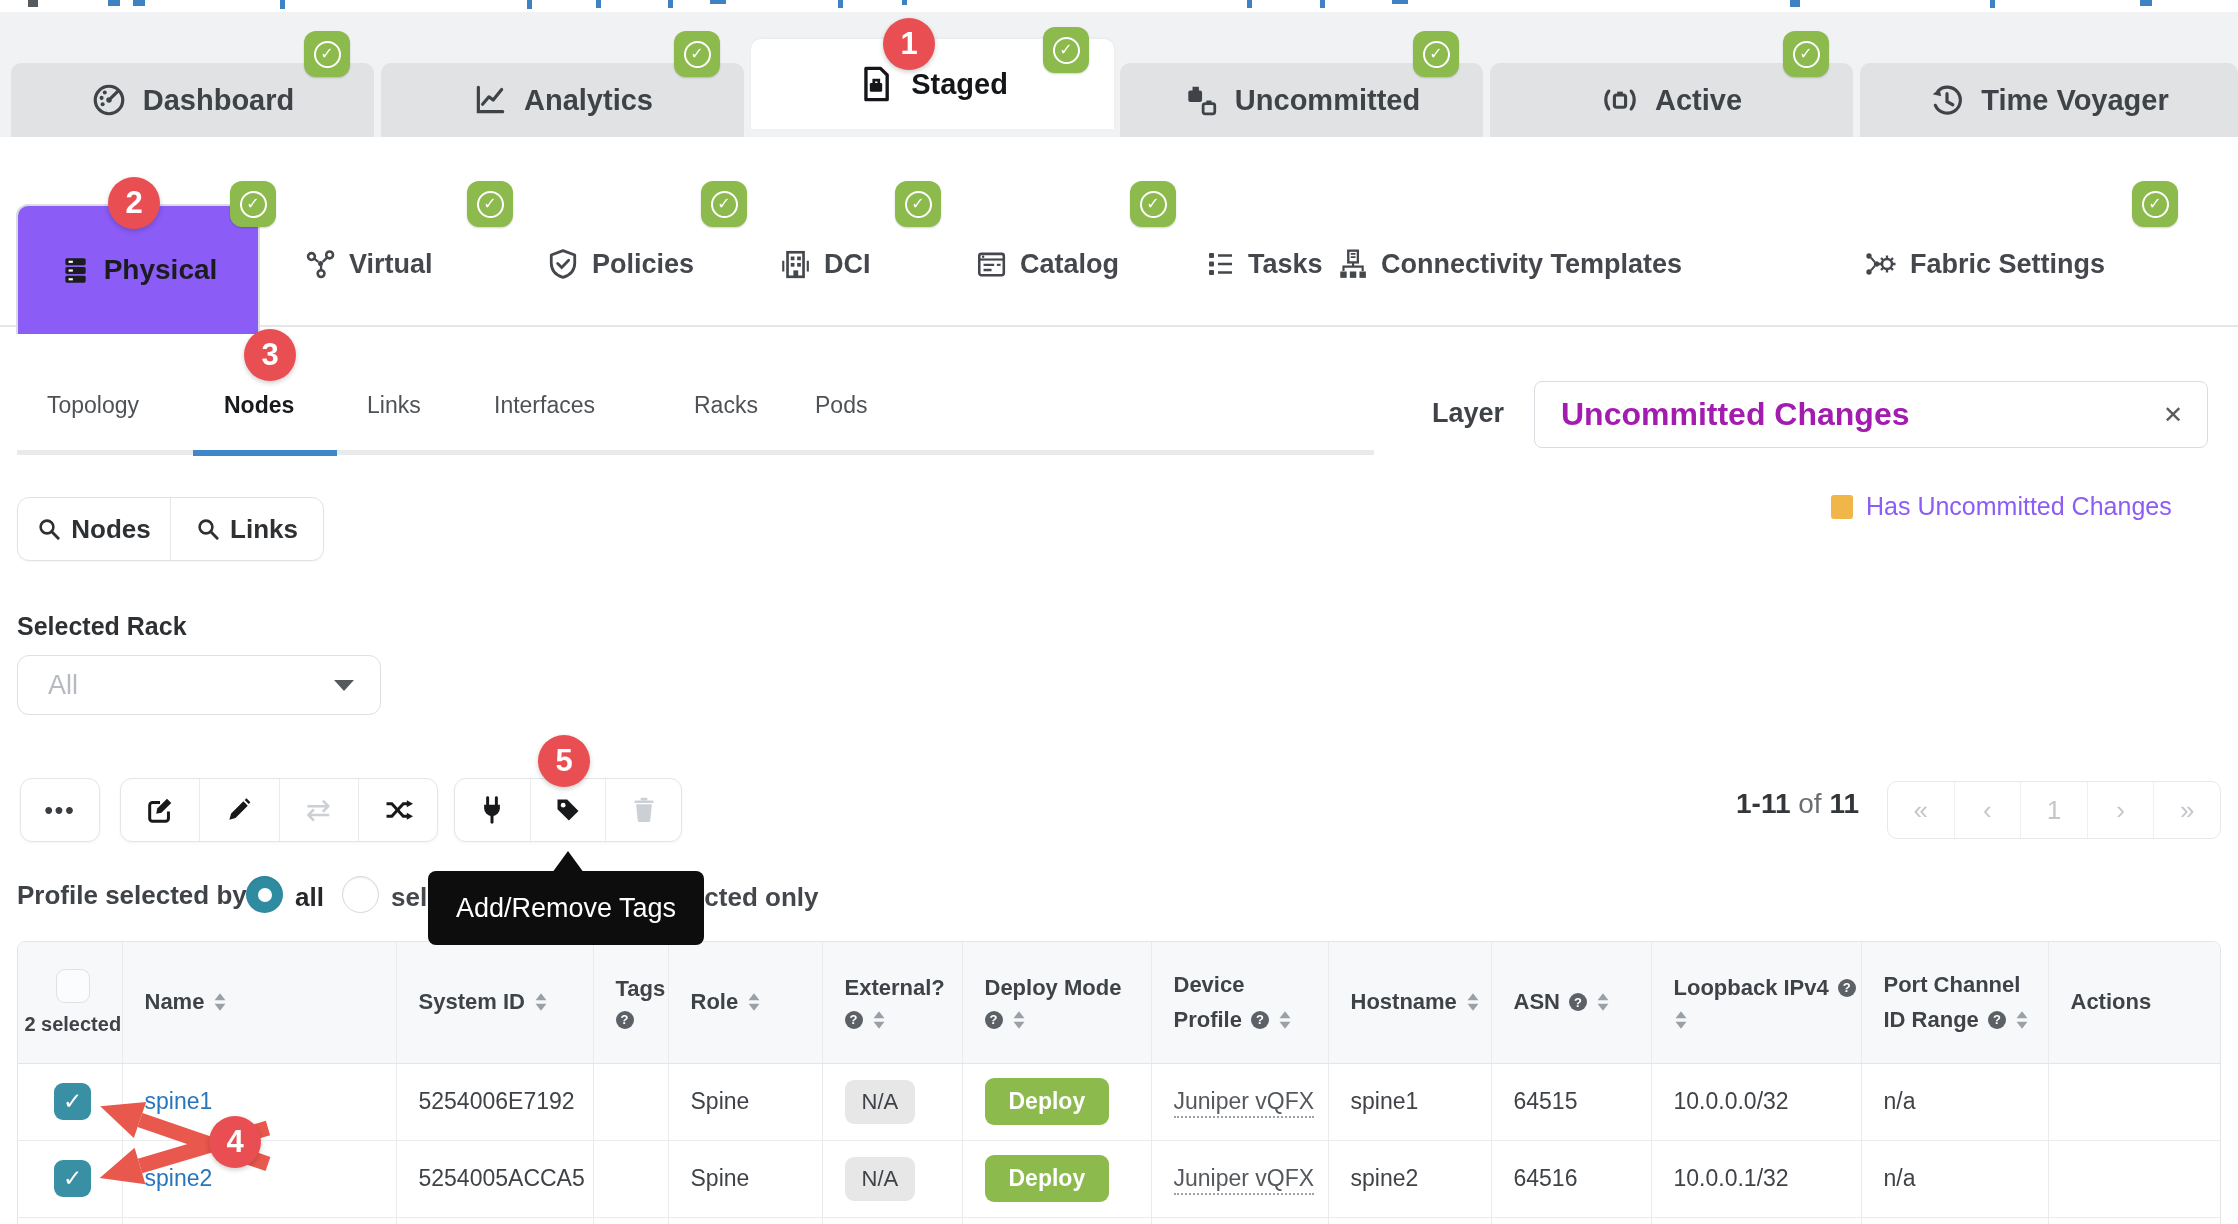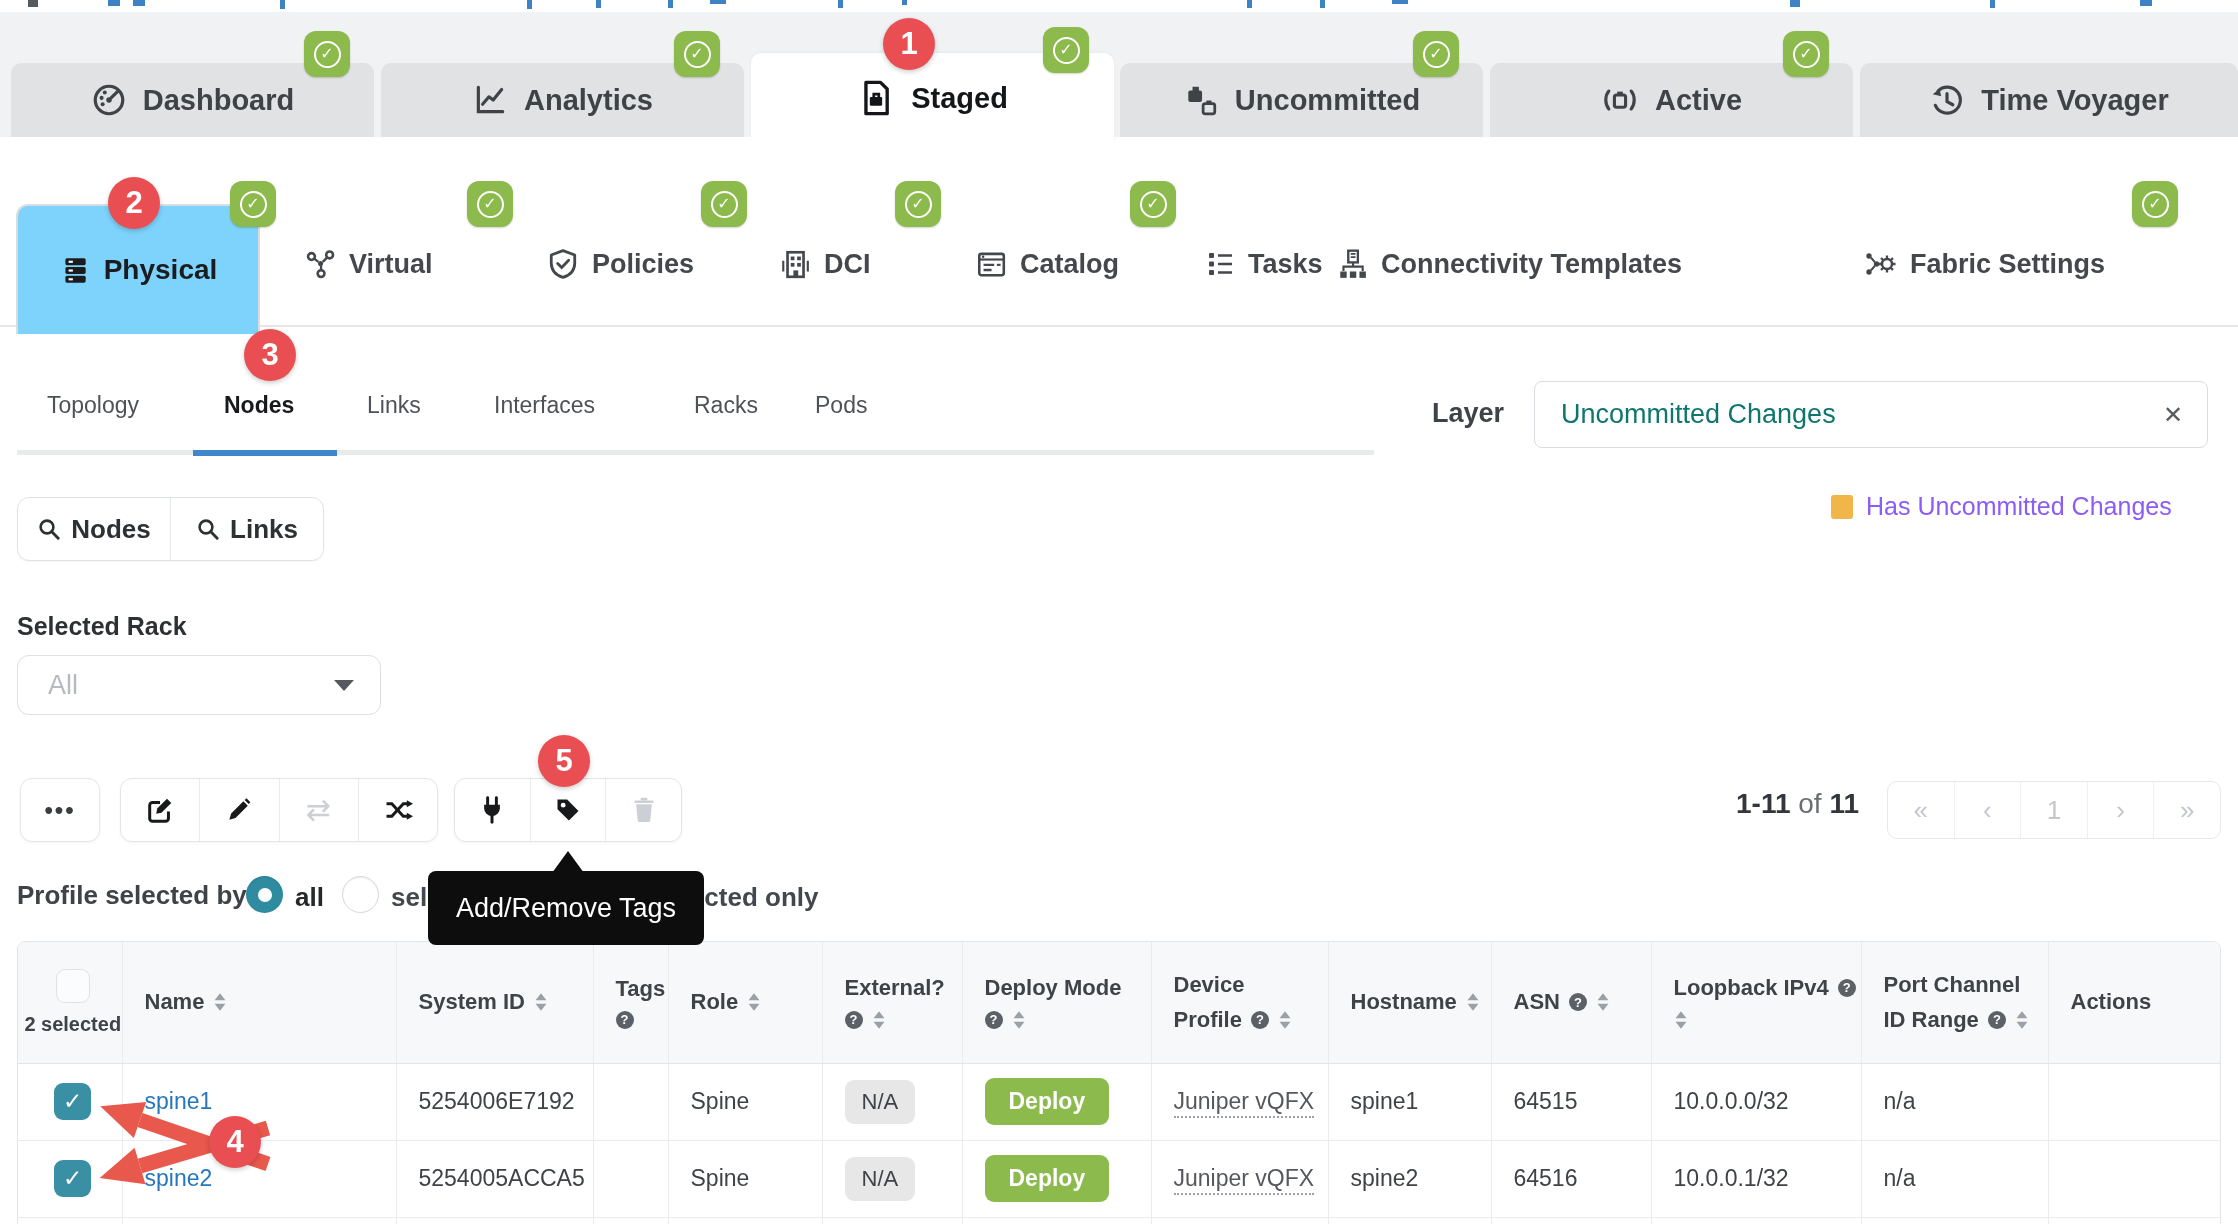--- a/index.html
+++ b/index.html
@@ -15,21 +15,21 @@
 
   
   .band1 { position:absolute; left:0; top:12px; width:2238px; height:125px; background:#f1f2f3; }
   .tab1 {
     position:absolute; top:63px; height:74px; background:#e1e2e3; border-radius:10px 10px 0 0;
     display:flex; align-items:center; justify-content:center; gap:16px;
     font-size:29px; font-weight:700; color:#3f4246; cursor:pointer;
   }
   .tab1 svg { flex:none; }
   .tab1.active {
-    top:53px; height:90px; background:#fff; color:#141619; z-index:2;
+    top:39px; height:90px; background:#fff; color:#141619; z-index:2;
     box-shadow:0 -1px 3px rgba(0,0,0,0.04);
   }
 
   
   .gbadge {
     position:absolute; width:46px; height:46px; border-radius:12px; background:#8CBA4C;
     display:flex; align-items:center; justify-content:center; z-index:12;
     box-shadow:0 1px 2px rgba(0,0,0,0.18);
   }
   .gbadge span {
@@ -45,39 +45,39 @@
     z-index:45; box-shadow:0 2px 5px rgba(0,0,0,0.2);
   }
 
   
   .row2line { position:absolute; left:0; top:325px; width:2238px; height:2px; background:#e4e6e8; }
   .tab2 {
     position:absolute; top:234px; height:60px; display:flex; align-items:center; gap:13px;
     font-size:27px; font-weight:600; color:#44474c; cursor:pointer;
   }
   .physbox {
-    position:absolute; left:16px; top:204px; width:244px; height:130px; background:#7dd3fc;
+    position:absolute; left:16px; top:204px; width:244px; height:130px; background:#8b5cf6;
     border:2px solid #d9dce0; border-bottom:none; border-radius:12px 12px 0 0; z-index:3;
     display:flex; align-items:center; justify-content:center; gap:13px;
     font-size:28px; font-weight:700; color:#1a1c1f; cursor:pointer;
   }
 
   
   .subtab { position:absolute; top:392px; font-size:23px; color:#4e5257; cursor:pointer; }
   .subtab.active { font-weight:700; color:#17191c; }
   .subline  { position:absolute; left:17px; top:450px; width:1357px; height:5px; background:#e8eaec; }
   .subline-active { position:absolute; left:193px; top:450px; width:144px; height:6px; background:#3F87C9; z-index:2; }
 
   
   .layerlabel { position:absolute; left:1432px; top:398px; font-size:27px; font-weight:600; color:#3f4347; }
   .layerbox {
     position:absolute; left:1534px; top:381px; width:674px; height:67px; background:#fff;
     border:1.5px solid #d9dde1; border-radius:8px; display:flex; align-items:center; cursor:pointer;
   }
-  .layerbox .val { margin-left:26px; font-size:27px; color:#0f766e; flex:1; }
+  .layerbox .val { margin-left:26px; font-size:32px; color:#a21caf; flex:1;font-weight:bold; }
   .layerbox .clear { margin-right:24px; font-size:24px; font-weight:700; color:#595d61; cursor:pointer; }
   .legend { position:absolute; left:1831px; top:492px; display:flex; align-items:center; gap:13px; }
   .legend .sw { width:22px; height:24px; border-radius:3px; background:#F0B64A; }
   .legend .lb { font-size:25px; color:#8b5cf6; }
 
   
   .searchgrp {
     position:absolute; left:17px; top:497px; width:307px; height:64px; background:#fff;
     border:1.5px solid #dfe3e6; border-radius:12px; display:flex; overflow:hidden;
     box-shadow:0 1px 2px rgba(0,0,0,0.04);

